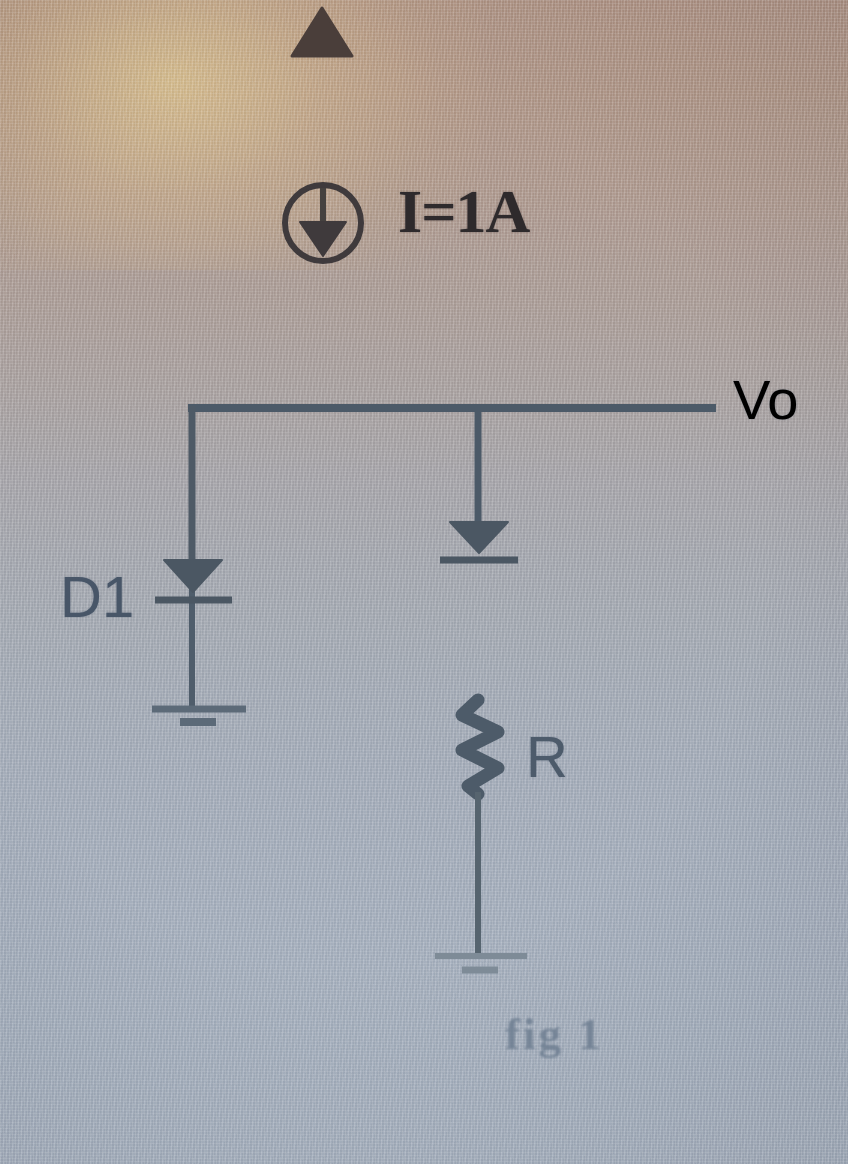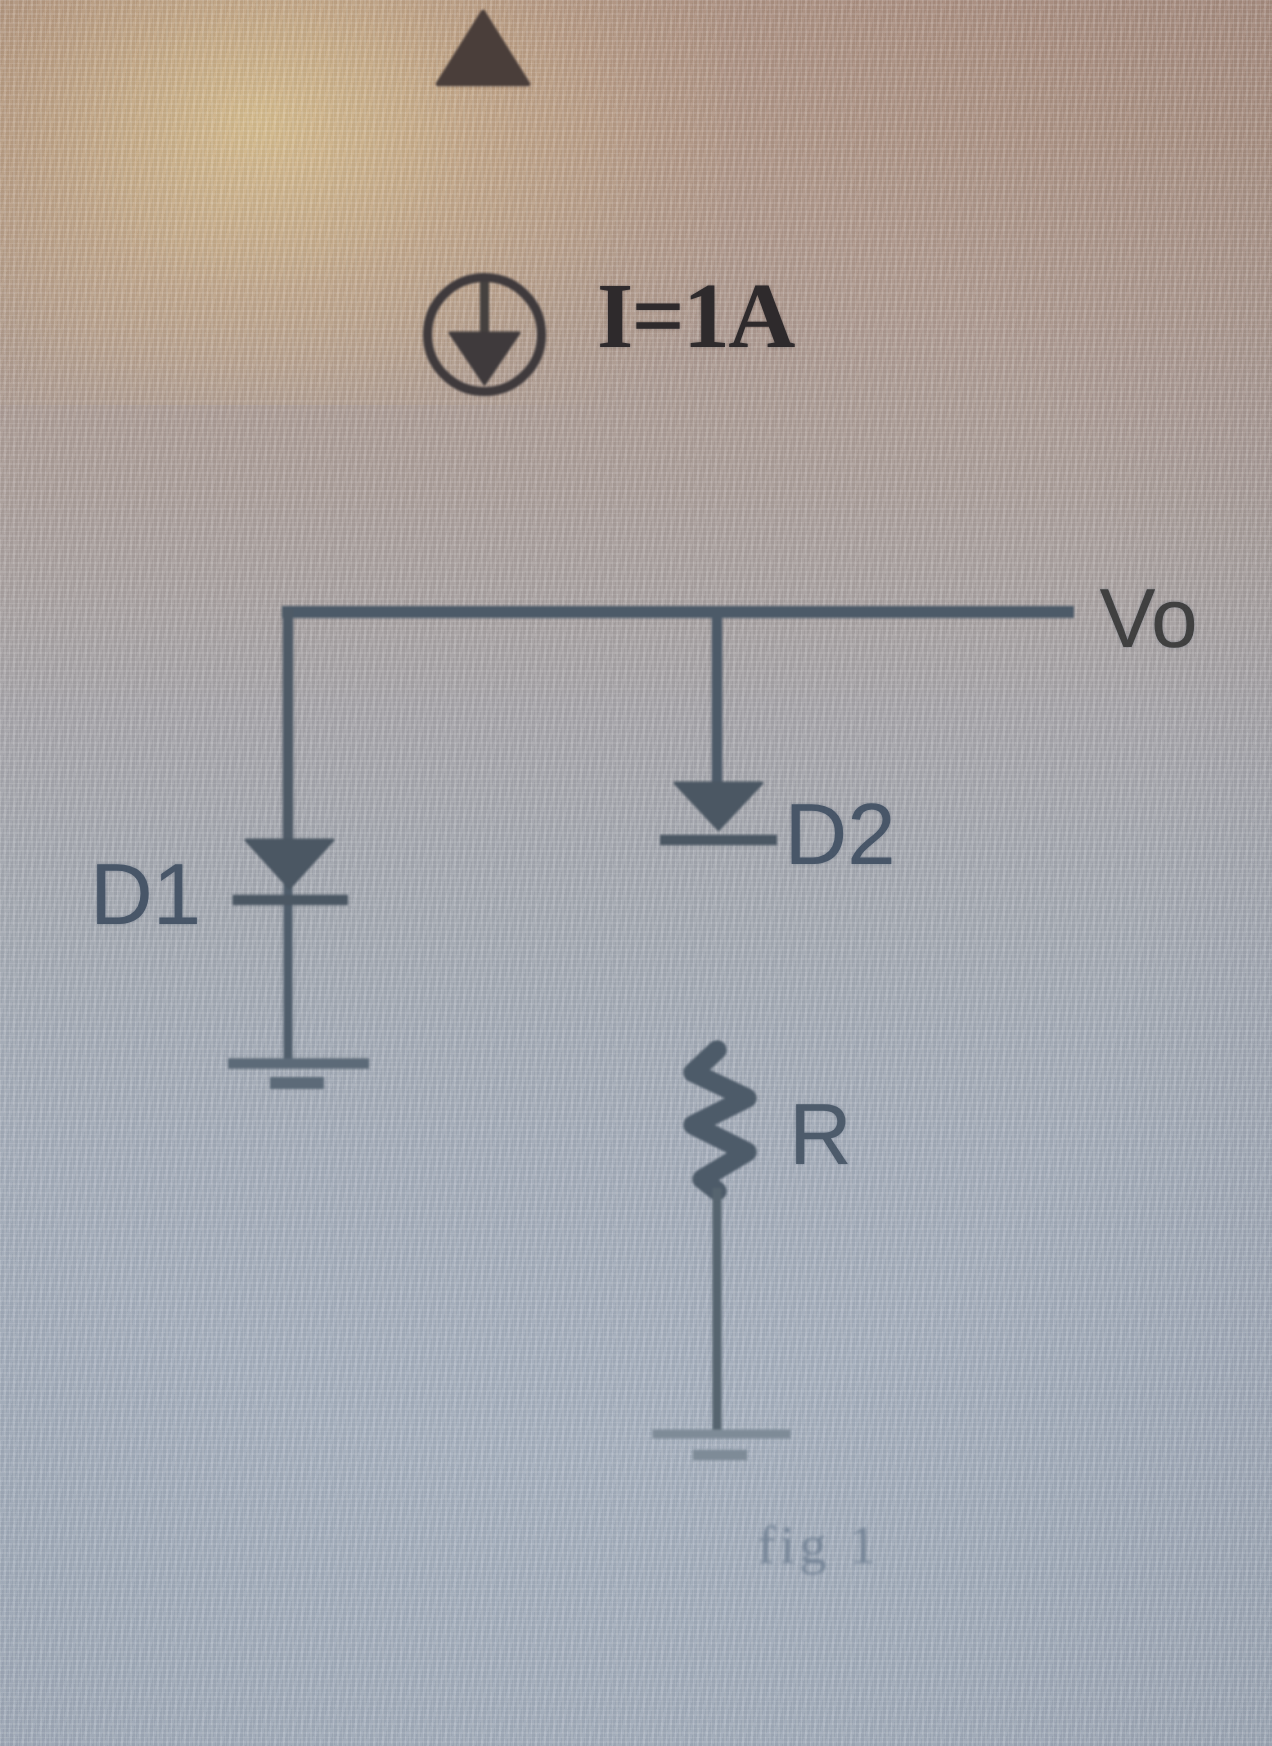--- a/index.html
+++ b/index.html
@@ -101,25 +101,25 @@
   .lbl-current {
     left: 398px; top: 180px;
     font-family: "Liberation Serif", serif;
     font-weight: 700;
     font-size: 62px;
     letter-spacing: -1px;
     color: #2e2a2c;
     text-shadow: 0 0 2px rgba(60,50,50,0.45);
   }
   .lbl-vo {
-    left: 733px; top: 384px;
+    left: 733px; top: 372px;
     font-family: "Liberation Sans", sans-serif;
     font-weight: 400;
     font-size: 56px;
-    color: #404040;
+    color: #000000;
     text-shadow: 0 0 2px rgba(70,85,105,0.4);
   }
   .lbl-d1 {
     left: 60px; top: 568px;
     font-family: "Liberation Sans", sans-serif;
     font-weight: 400;
     font-size: 58px;
     color: #485668;
     text-shadow: 0 0 2px rgba(70,85,105,0.4);
   }
@@ -135,22 +135,22 @@
     left: 526px; top: 728px;
     font-family: "Liberation Sans", sans-serif;
     font-weight: 400;
     font-size: 58px;
     color: #4d5b6b;
     text-shadow: 0 0 2px rgba(70,85,105,0.4);
   }
   .lbl-fig {
     left: 505px; top: 1012px;
     font-family: "Liberation Serif", serif;
-    font-weight: 400;
-    font-size: 36px;
+    font-weight: 700;
+    font-size: 45px;
     letter-spacing: 3px;
     color: #6e7e91;
     opacity: 0.85;
     filter: blur(0.9px);
   }
 </style>
 </head>
 <body>
 
 <div id="screenshot">
@@ -225,19 +225,18 @@
       </g>
     </g>
   </svg>
 
   <div class="lbl lbl-current">I=1A</div>
 
   <div class="lbl lbl-vo">Vo</div>
 
   <div class="lbl lbl-d1">D1</div>
 
-  <div class="lbl lbl-d2">D2</div>
 
   <div class="lbl lbl-r">R</div>
 
   <div class="lbl lbl-fig">fig 1</div>
 
 </div>
 
 </body></html>

